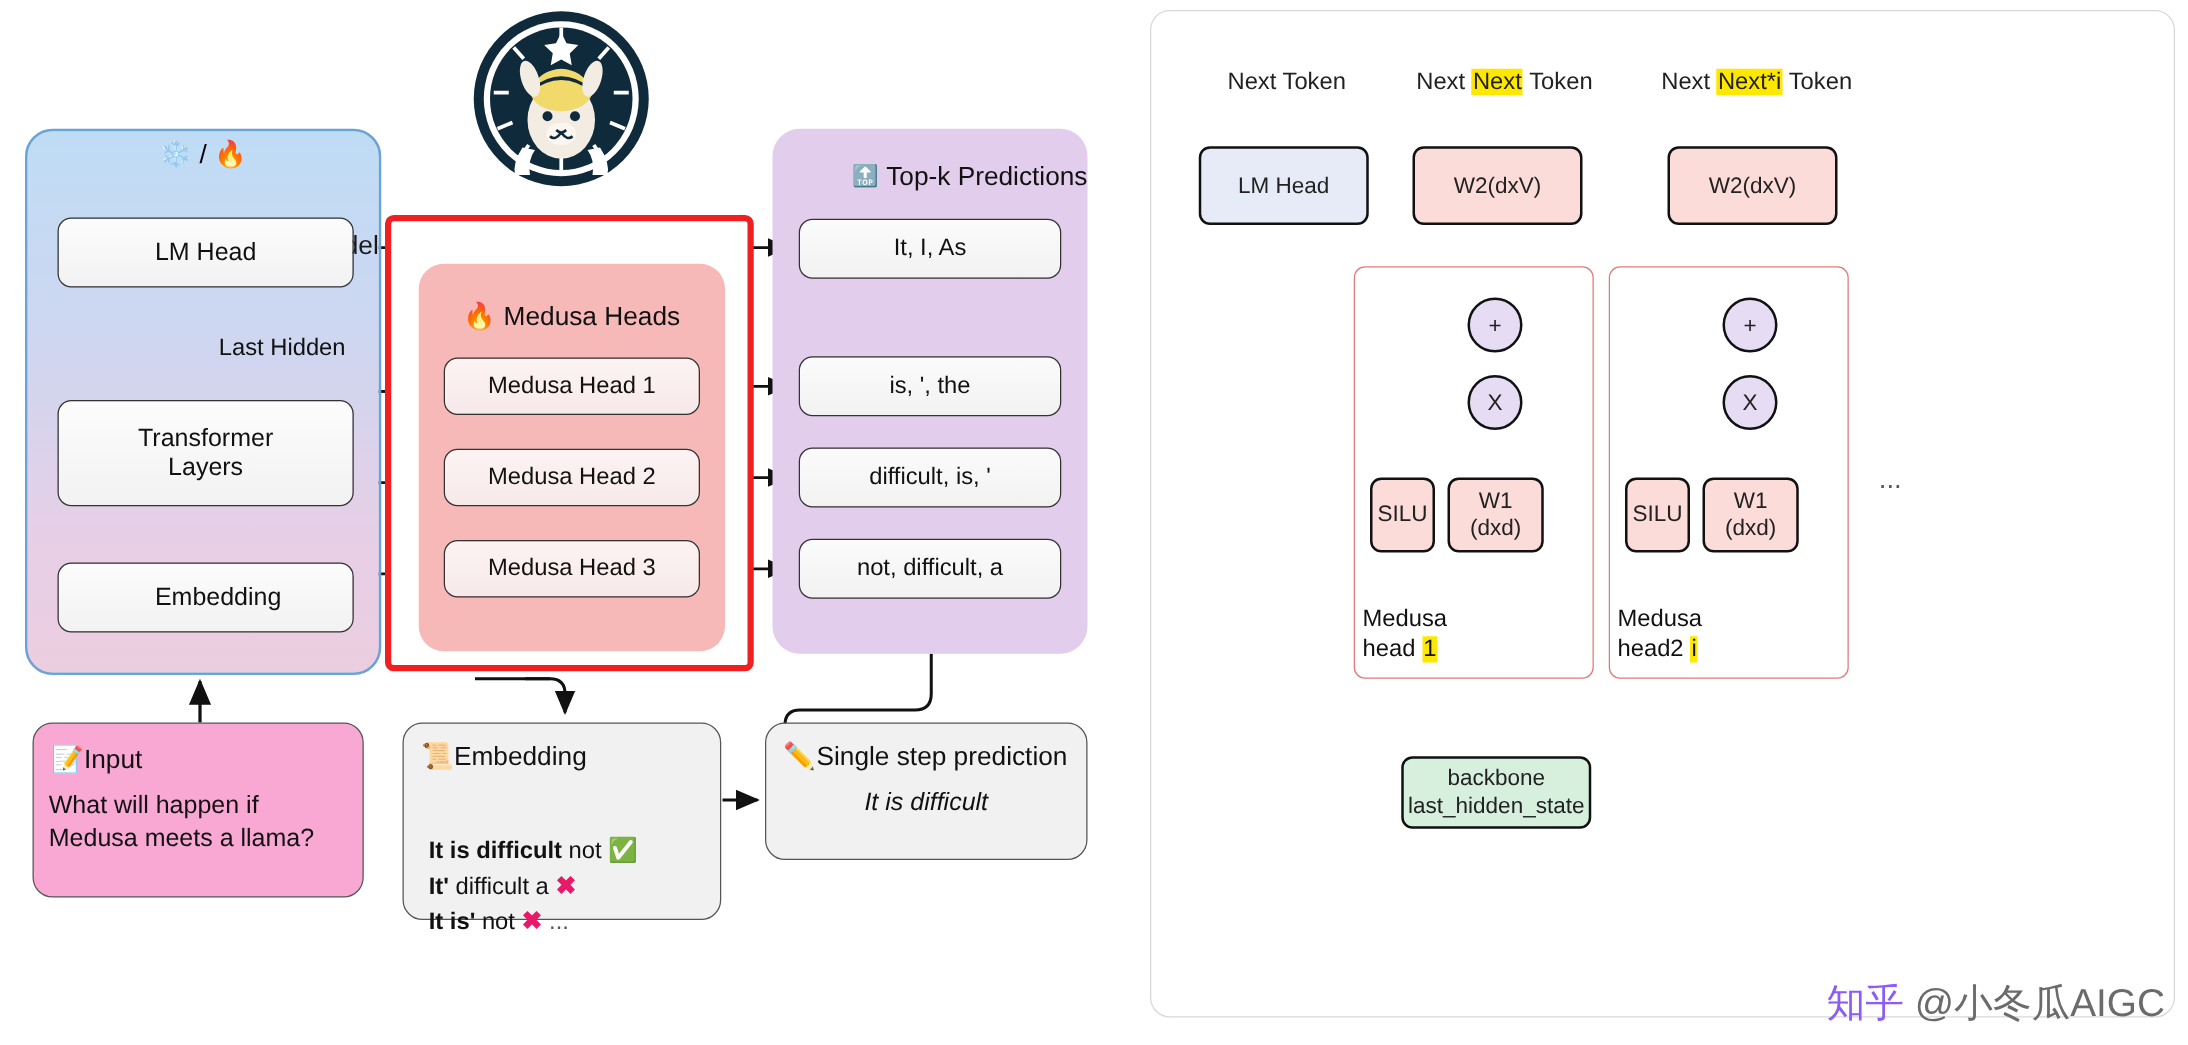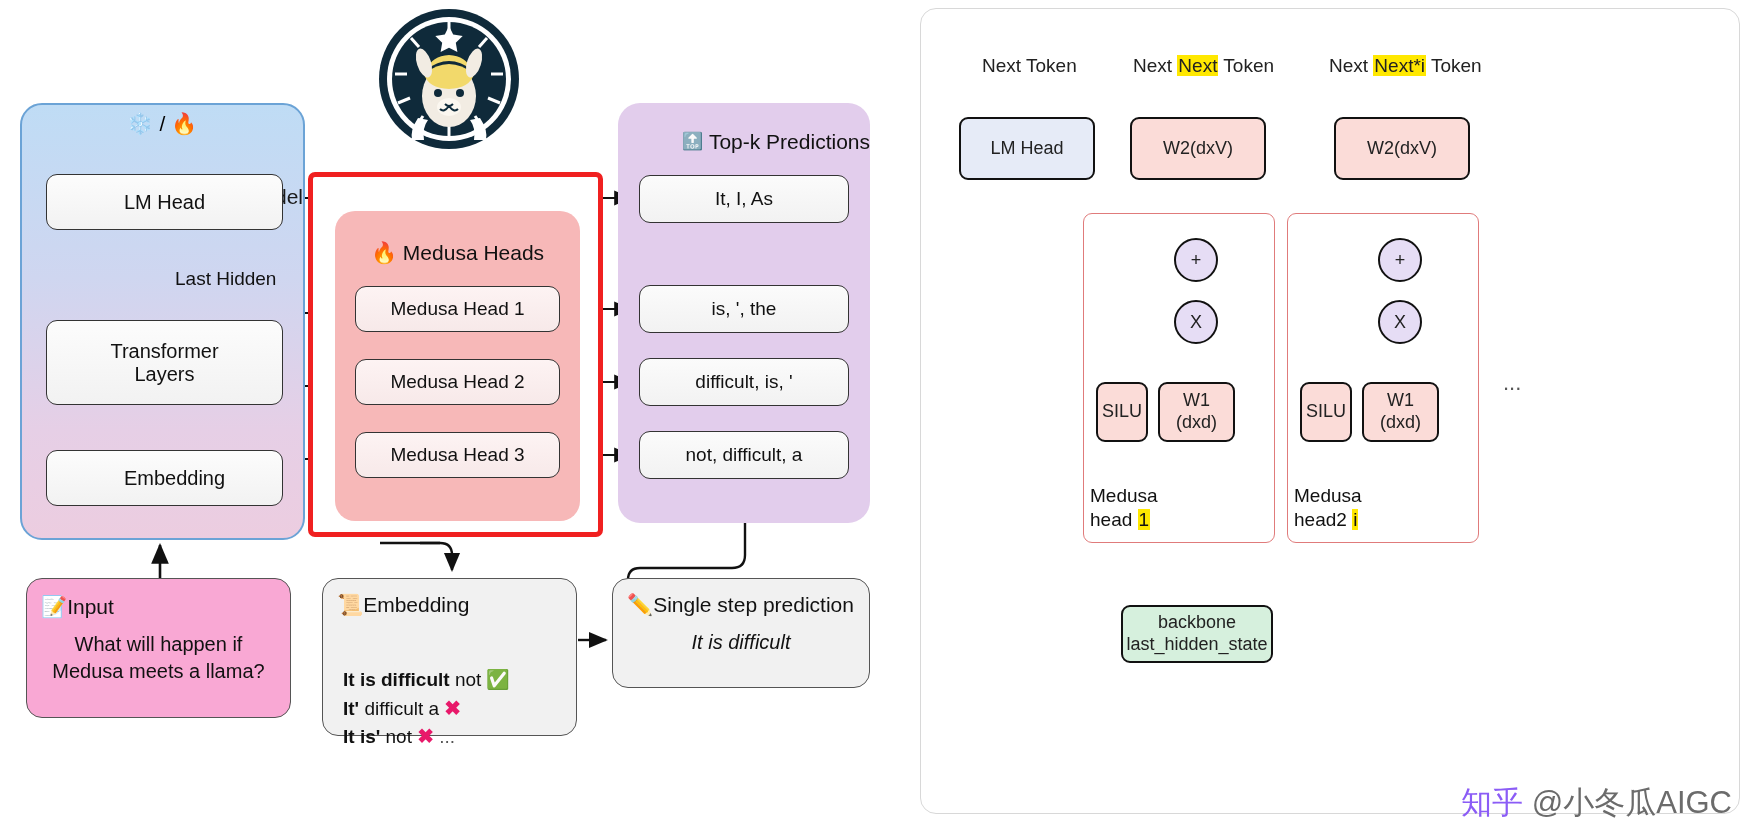--- a/index.html
+++ b/index.html
@@ -85,21 +85,21 @@
   #pbox-1 { top:182px; }
   #pbox-2 { top:255px; }
   #pbox-3 { top:328px; }
 
   
   #input-box {
     left:26px; top:578px; width:265px; height:140px;
     background:#f9a8d4; border:1.4px solid #555; border-radius:16px;
   }
   #input-title { position:absolute; left:14px; top:16px; font-size:21px; color:#111; }
-  #input-text { position:absolute; left:0; top:52px; width:100%; text-align:center;
+  #input-text { position:absolute; left:0; top:52px; width:100%; text-align:left;
                 font-size:20px; color:#111; line-height:1.35; padding:0 12px; }
 
   #cand-box {
     left:322px; top:578px; width:255px; height:158px;
     background:#f1f1f1; border:1.4px solid #555; border-radius:16px;
   }
   #cand-title { position:absolute; left:14px; top:14px; font-size:21px; color:#111; }
   .cand-line { position:absolute; left:20px; font-size:19px; color:#111; white-space:nowrap;margin-top:39px; }
   #cand-0 { top:50px; }
   #cand-1 { top:78px; }

